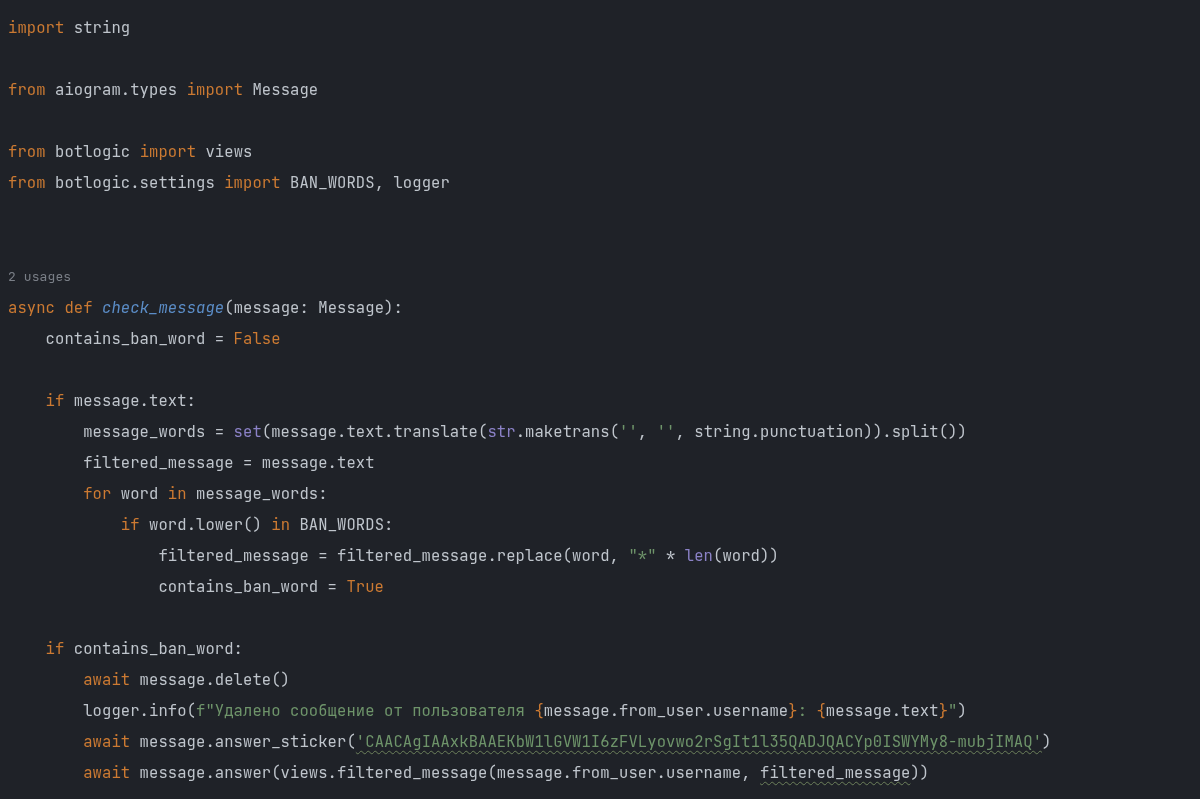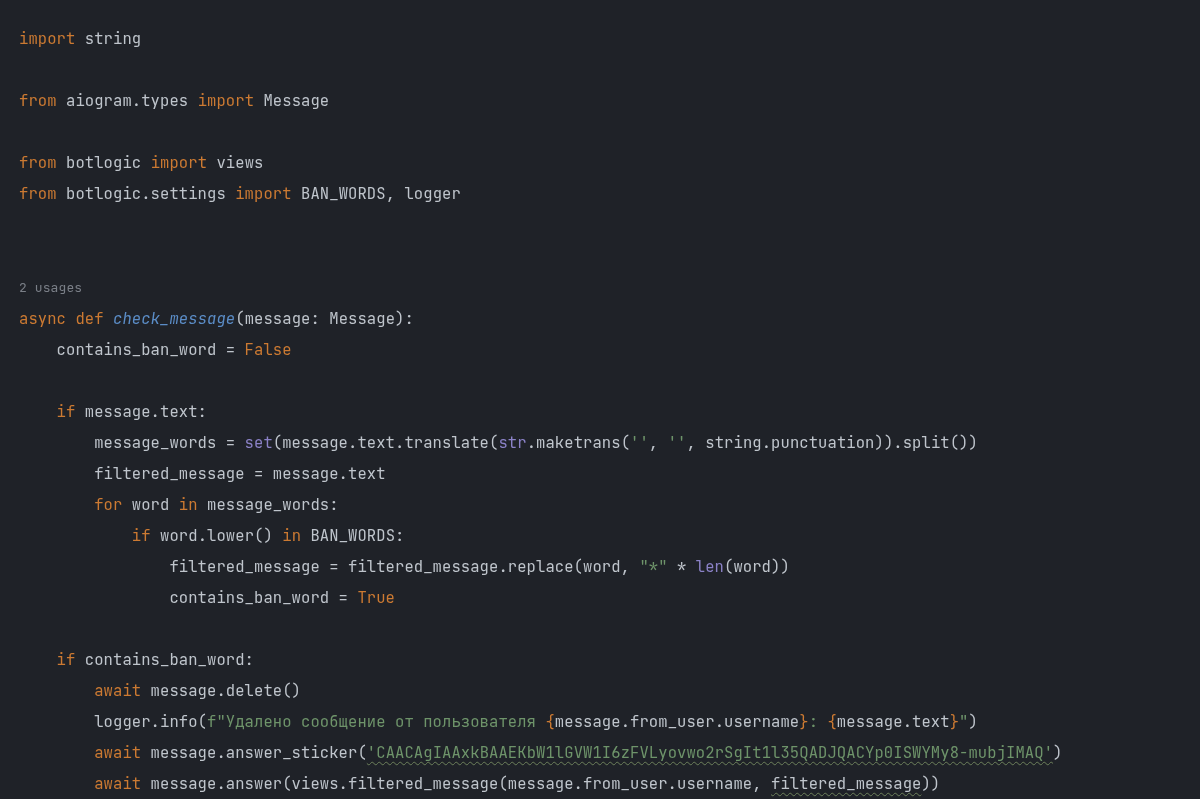--- a/index.html
+++ b/index.html
@@ -4,21 +4,21 @@
 <style>
   html, body {
     margin: 0;
     padding: 0;
     width: 1200px;
     height: 799px;
     background: #1f2228;
     overflow: hidden;
   }
   pre.code {
-    margin: 15px;
+    margin: 4px;
     padding: 8px 0 0 4px;
     font-family: "JetBrains Mono", "Fira Code", "Menlo", "Consolas", monospace;
     font-size: 15.5px;
     line-height: 31px;
     color: #bfc5cc;
     white-space: pre;
     letter-spacing: 0.1px;
   }
   .kw   { color: #cc7a32; }        
   .txt  { color: #bfc5cc; }        

